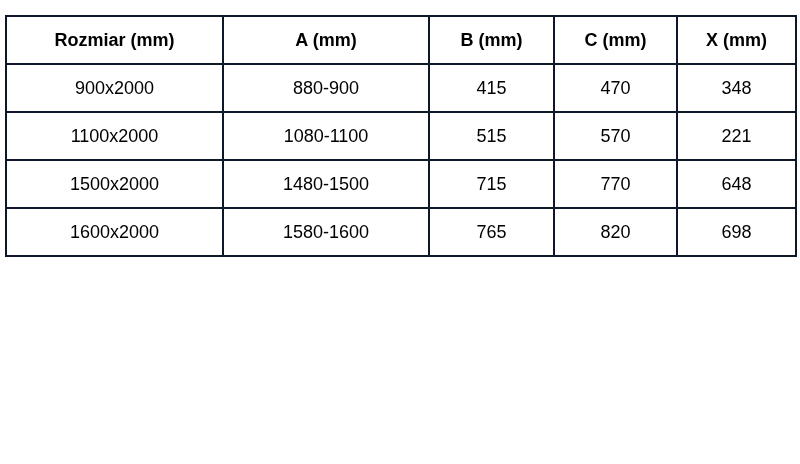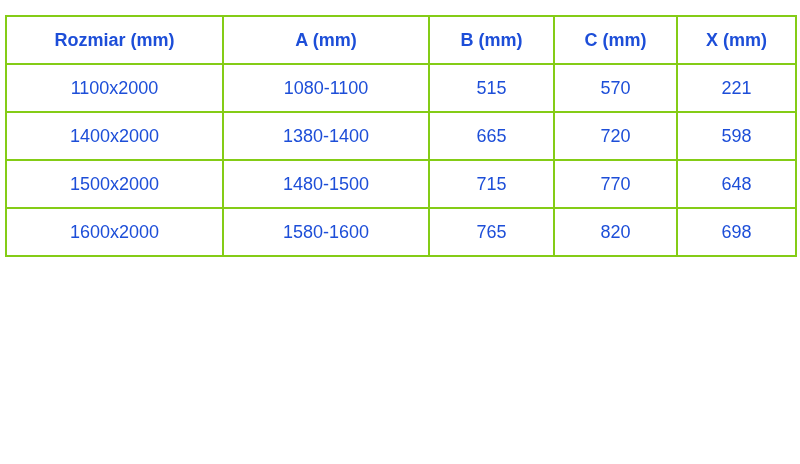--- a/index.html
+++ b/index.html
@@ -15,24 +15,24 @@
     border-collapse: collapse;
     position: absolute;
     left: 5px;
     top: 15px;
     width: 790px;
     table-layout: fixed;
     background: #ffffff;
   }
   .size-table th,
   .size-table td {
-    border: 2px solid #84cc16;
+    border: 2px solid #0f172a;
     text-align: center;
     vertical-align: middle;
-    color: #1d4ed8;
+    color: #000000;
     font-size: 18px;
     height: 46px;
     padding: 0;
     overflow: hidden;
     white-space: nowrap;
   }
   .size-table th {
     font-weight: bold;
   }
 </style>
@@ -51,32 +51,32 @@
     <tr>
         <th>Rozmiar (mm)</th>
         <th>A (mm)</th>
         <th>B (mm)</th>
         <th>C (mm)</th>
         <th>X (mm)</th>
       </tr>
   </thead>
   <tbody>
       <tr>
+        <td>900x2000</td>
+        <td>880-900</td>
+        <td>415</td>
+        <td>470</td>
+        <td>348</td>
+      </tr>
+      <tr>
         <td>1100x2000</td>
         <td>1080-1100</td>
         <td>515</td>
         <td>570</td>
         <td>221</td>
-      </tr>
-      <tr>
-        <td>1400x2000</td>
-        <td>1380-1400</td>
-        <td>665</td>
-        <td>720</td>
-        <td>598</td>
       </tr>
       <tr>
         <td>1500x2000</td>
         <td>1480-1500</td>
         <td>715</td>
         <td>770</td>
         <td>648</td>
       </tr>
       <tr>
         <td>1600x2000</td>

